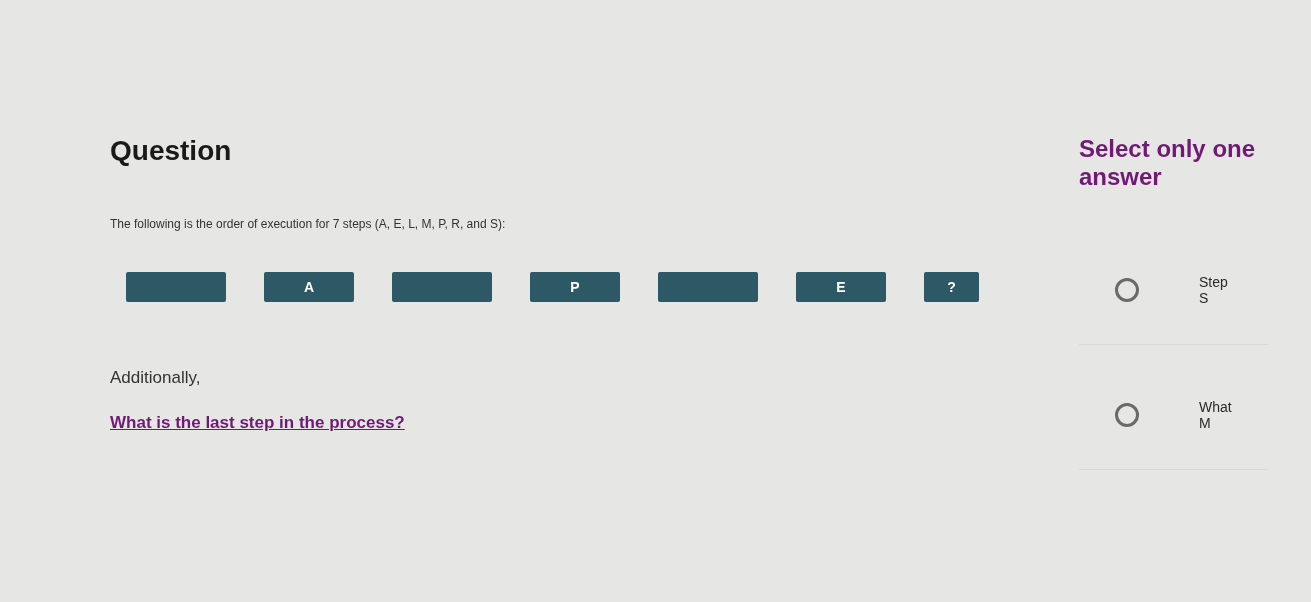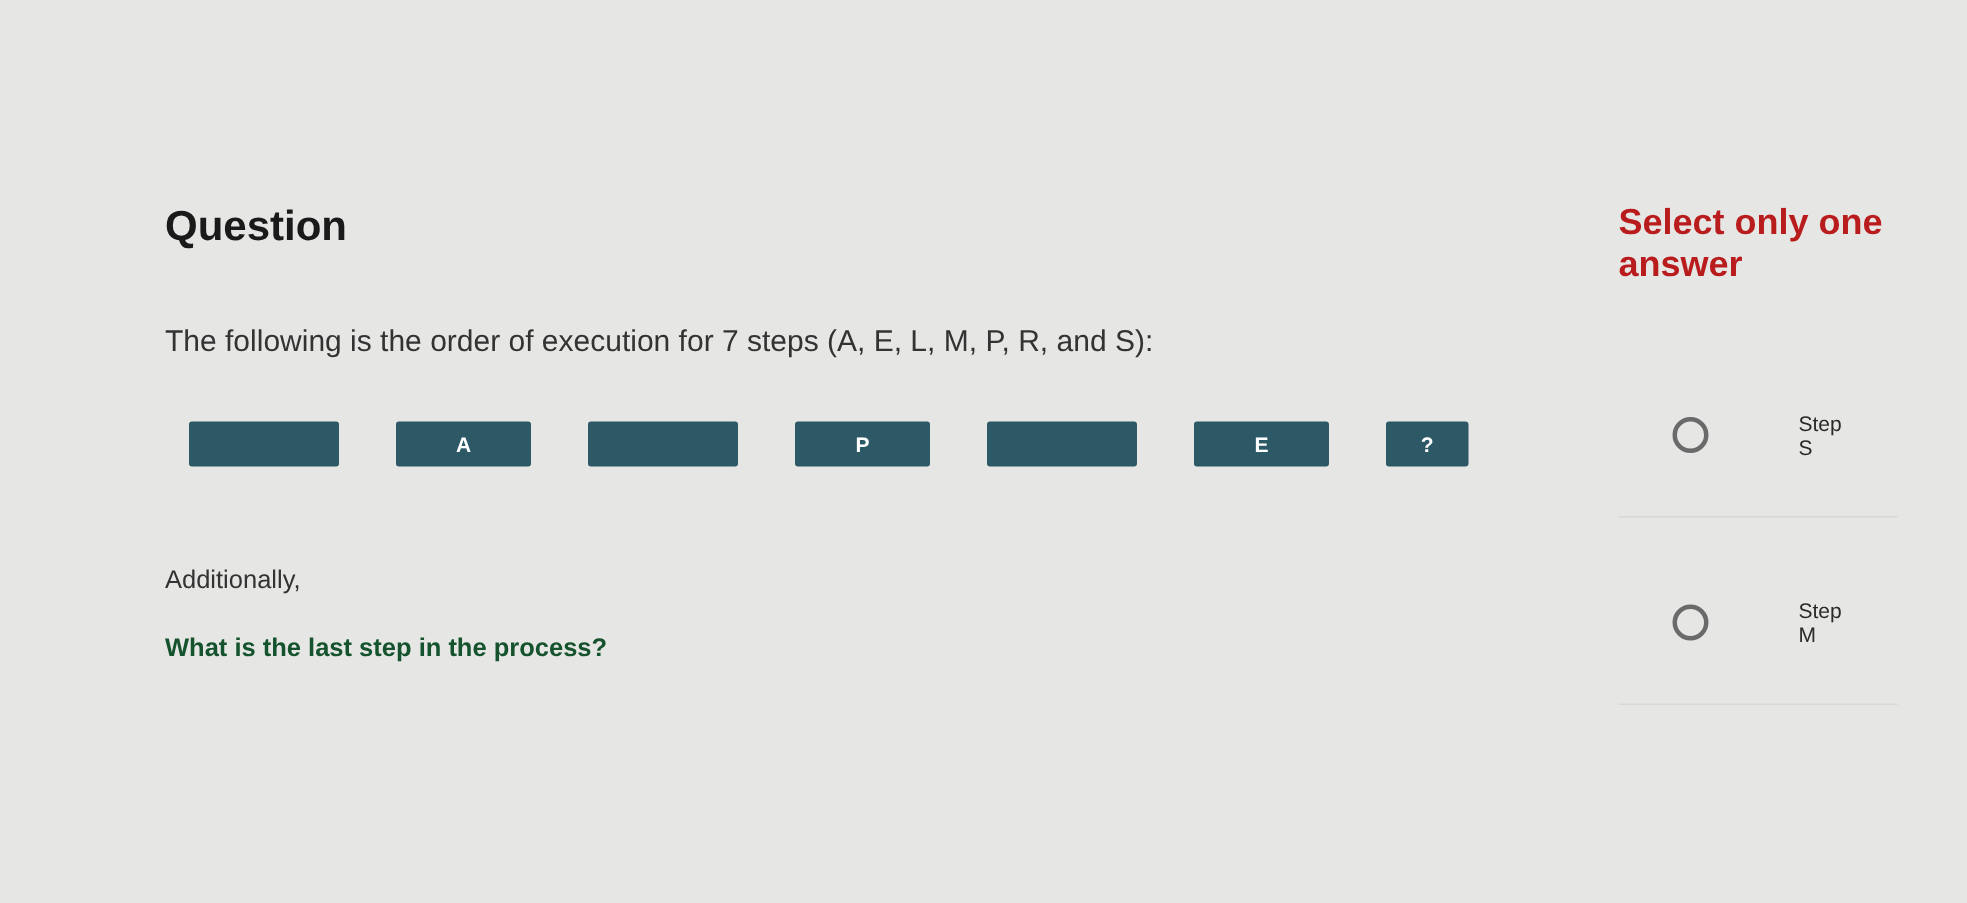--- a/index.html
+++ b/index.html
@@ -23,21 +23,21 @@
       flex: 1;
       padding: 55px 30px 0 0;
     }
     .question-heading {
       font-size: 28px;
       font-weight: 700;
       color: #1a1a1a;
       margin-bottom: 50px;
     }
     .intro-text {
-      font-size: 20px;
+      font-size: 12px;
       color: #333;
       margin-bottom: 25px;
     }
     .step-row {
       display: flex;
       gap: 6px;
       margin-bottom: 50px;
     }
     .step-box {
       height: 30px;
@@ -71,26 +71,27 @@
     }
     .constraint-list li::before {
       content: "•";
       position: absolute;
       left: -15px;
       font-weight: 700;
     }
     .prompt-text {
       font-size: 17px;
       font-weight: 700;
-      color: #14532d;
+      color: #701a75;
+      text-decoration: underline;
     }
     .answer-heading {
       font-size: 24px;
       font-weight: 700;
-      color: #b91c1c;
+      color: #701a75;
       margin-bottom: 45px;
     }
     .answer-option {
       display: flex;
       align-items: center;
       gap: 28px;
       padding: 22px 20px;
       border-bottom: 1px solid rgba(0,0,0,0.06);
       cursor: pointer;
       min-height: 100px;
@@ -128,16 +129,16 @@
   </div>
 
   <div class="right-panel">
     <h2 class="answer-heading">Select only one answer</h2>
     <div class="answer-option">
       <span class="radio-circle"></span>
       <span class="answer-label">Step S</span>
     </div>
     <div class="answer-option">
       <span class="radio-circle"></span>
-      <span class="answer-label">Step M</span>
+      <span class="answer-label">What M</span>
     </div>
   </div>
 </div>
 
 </body></html>

